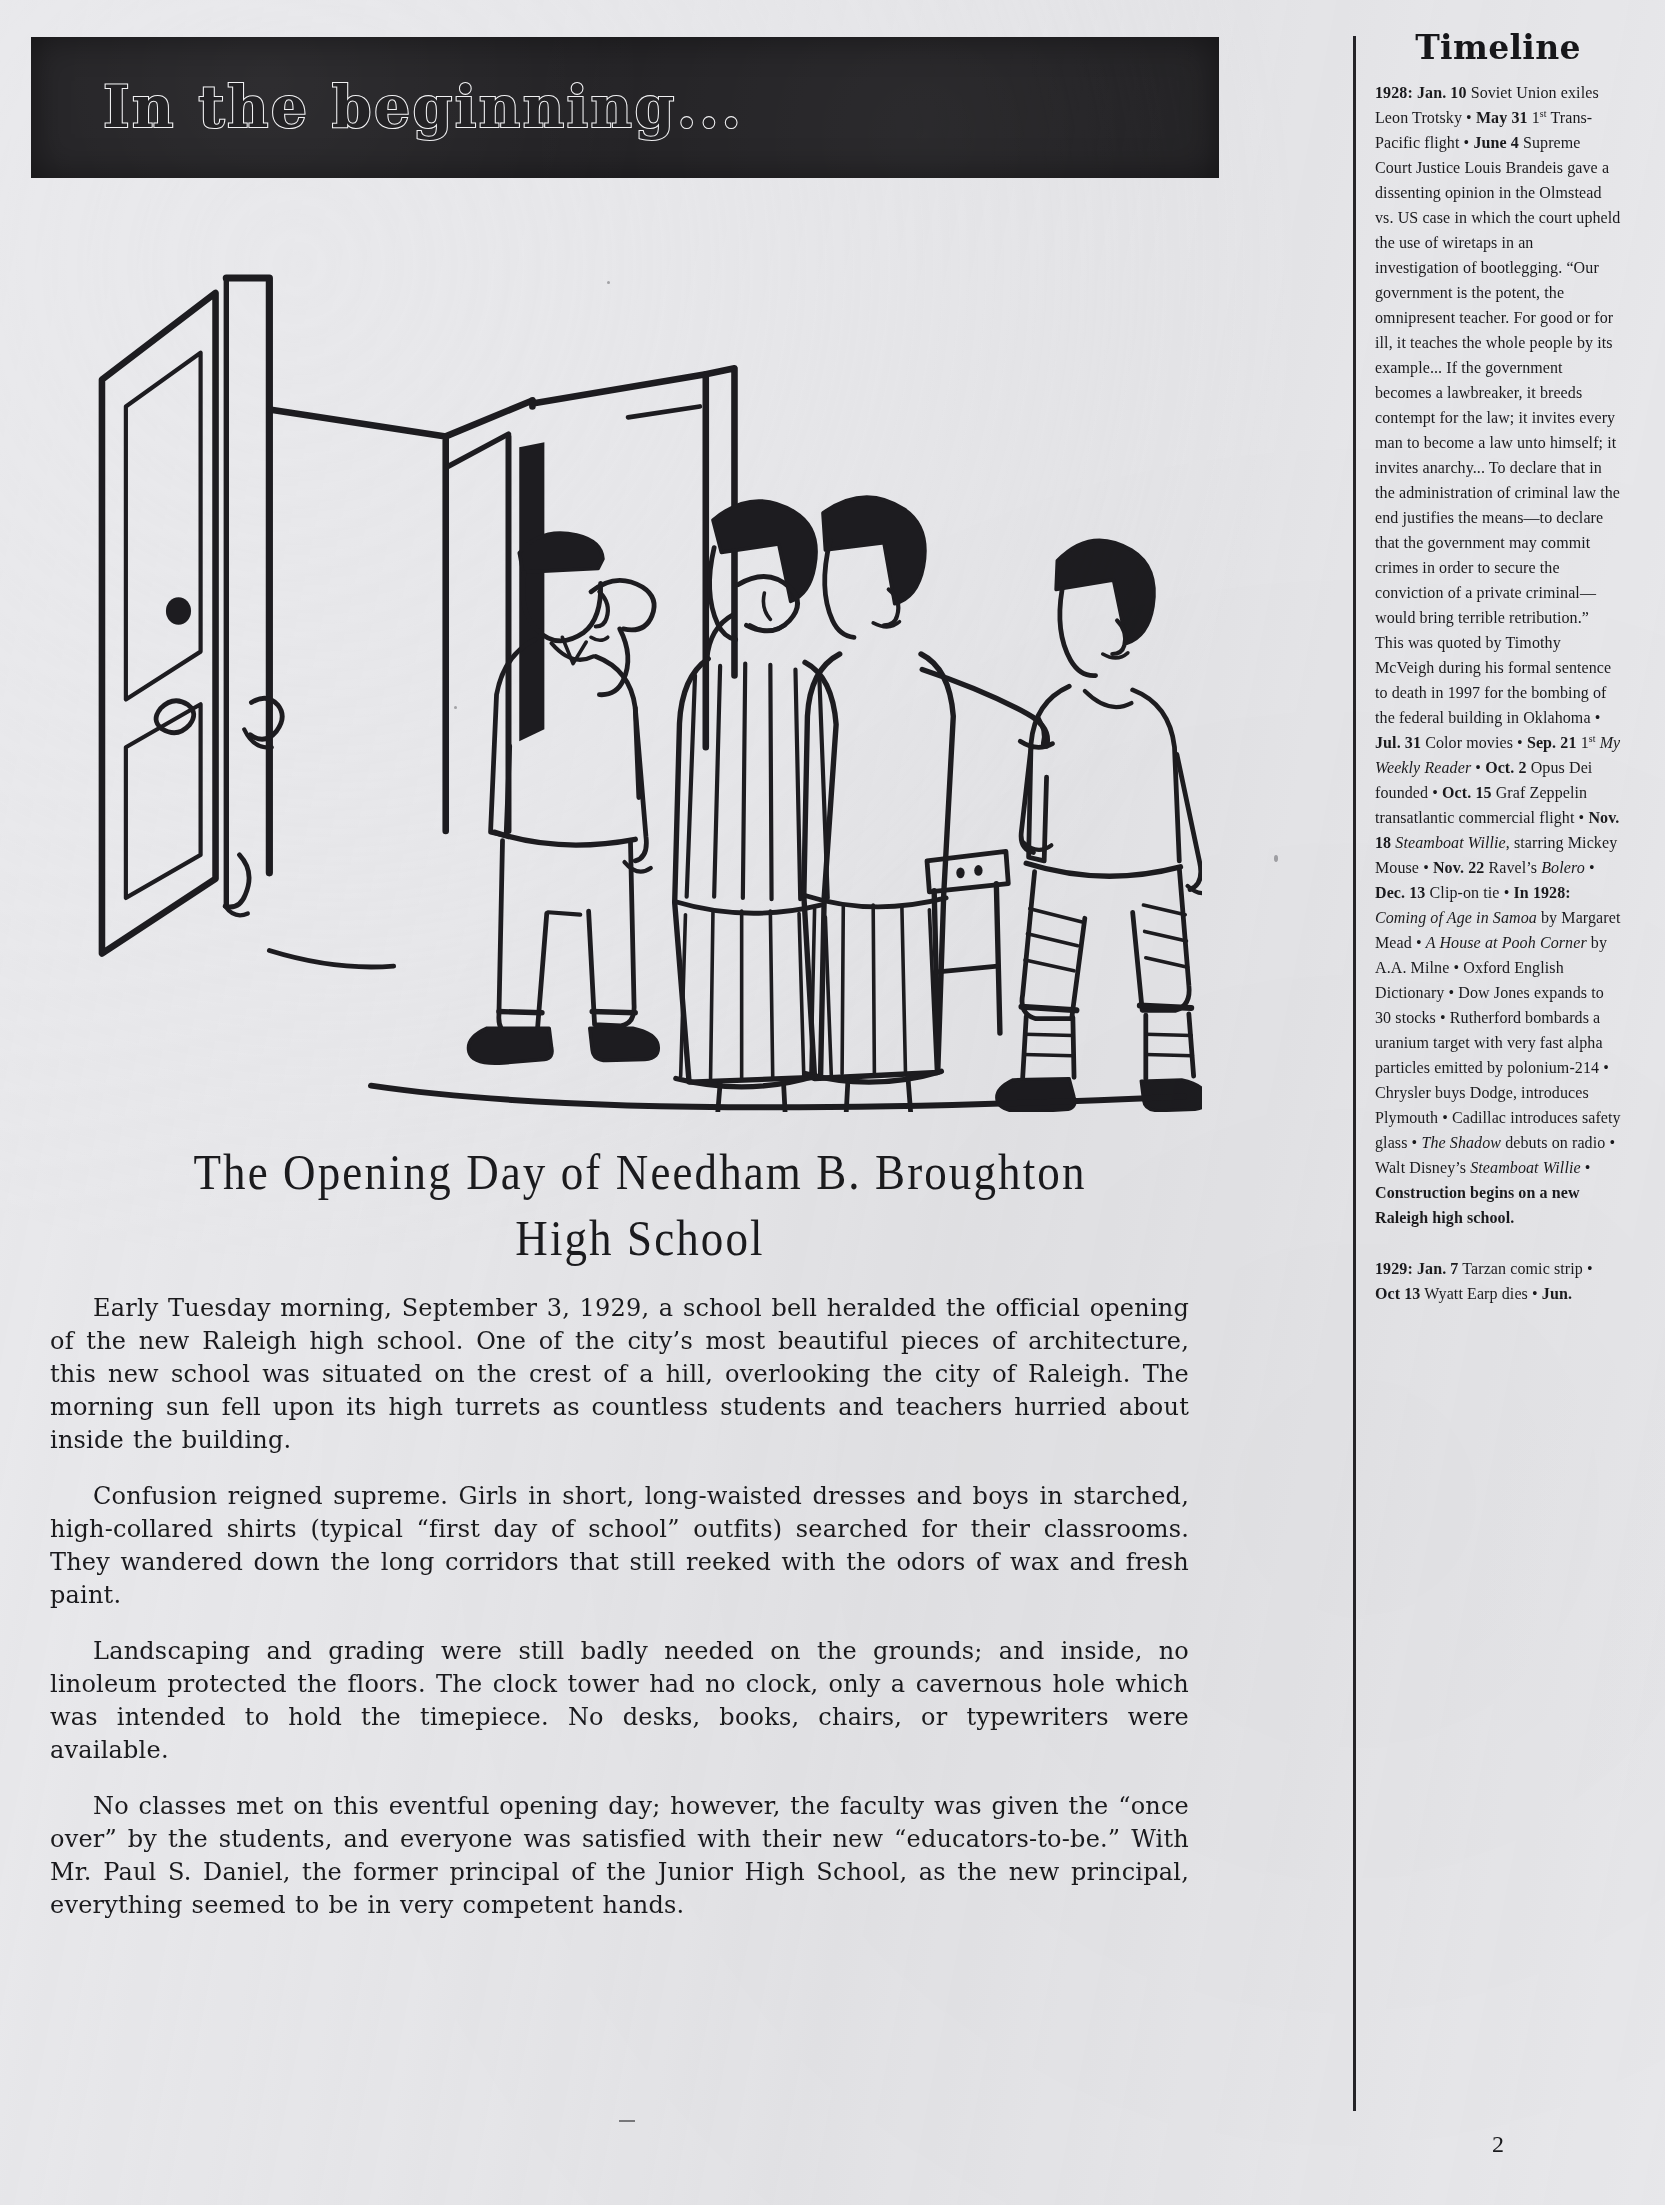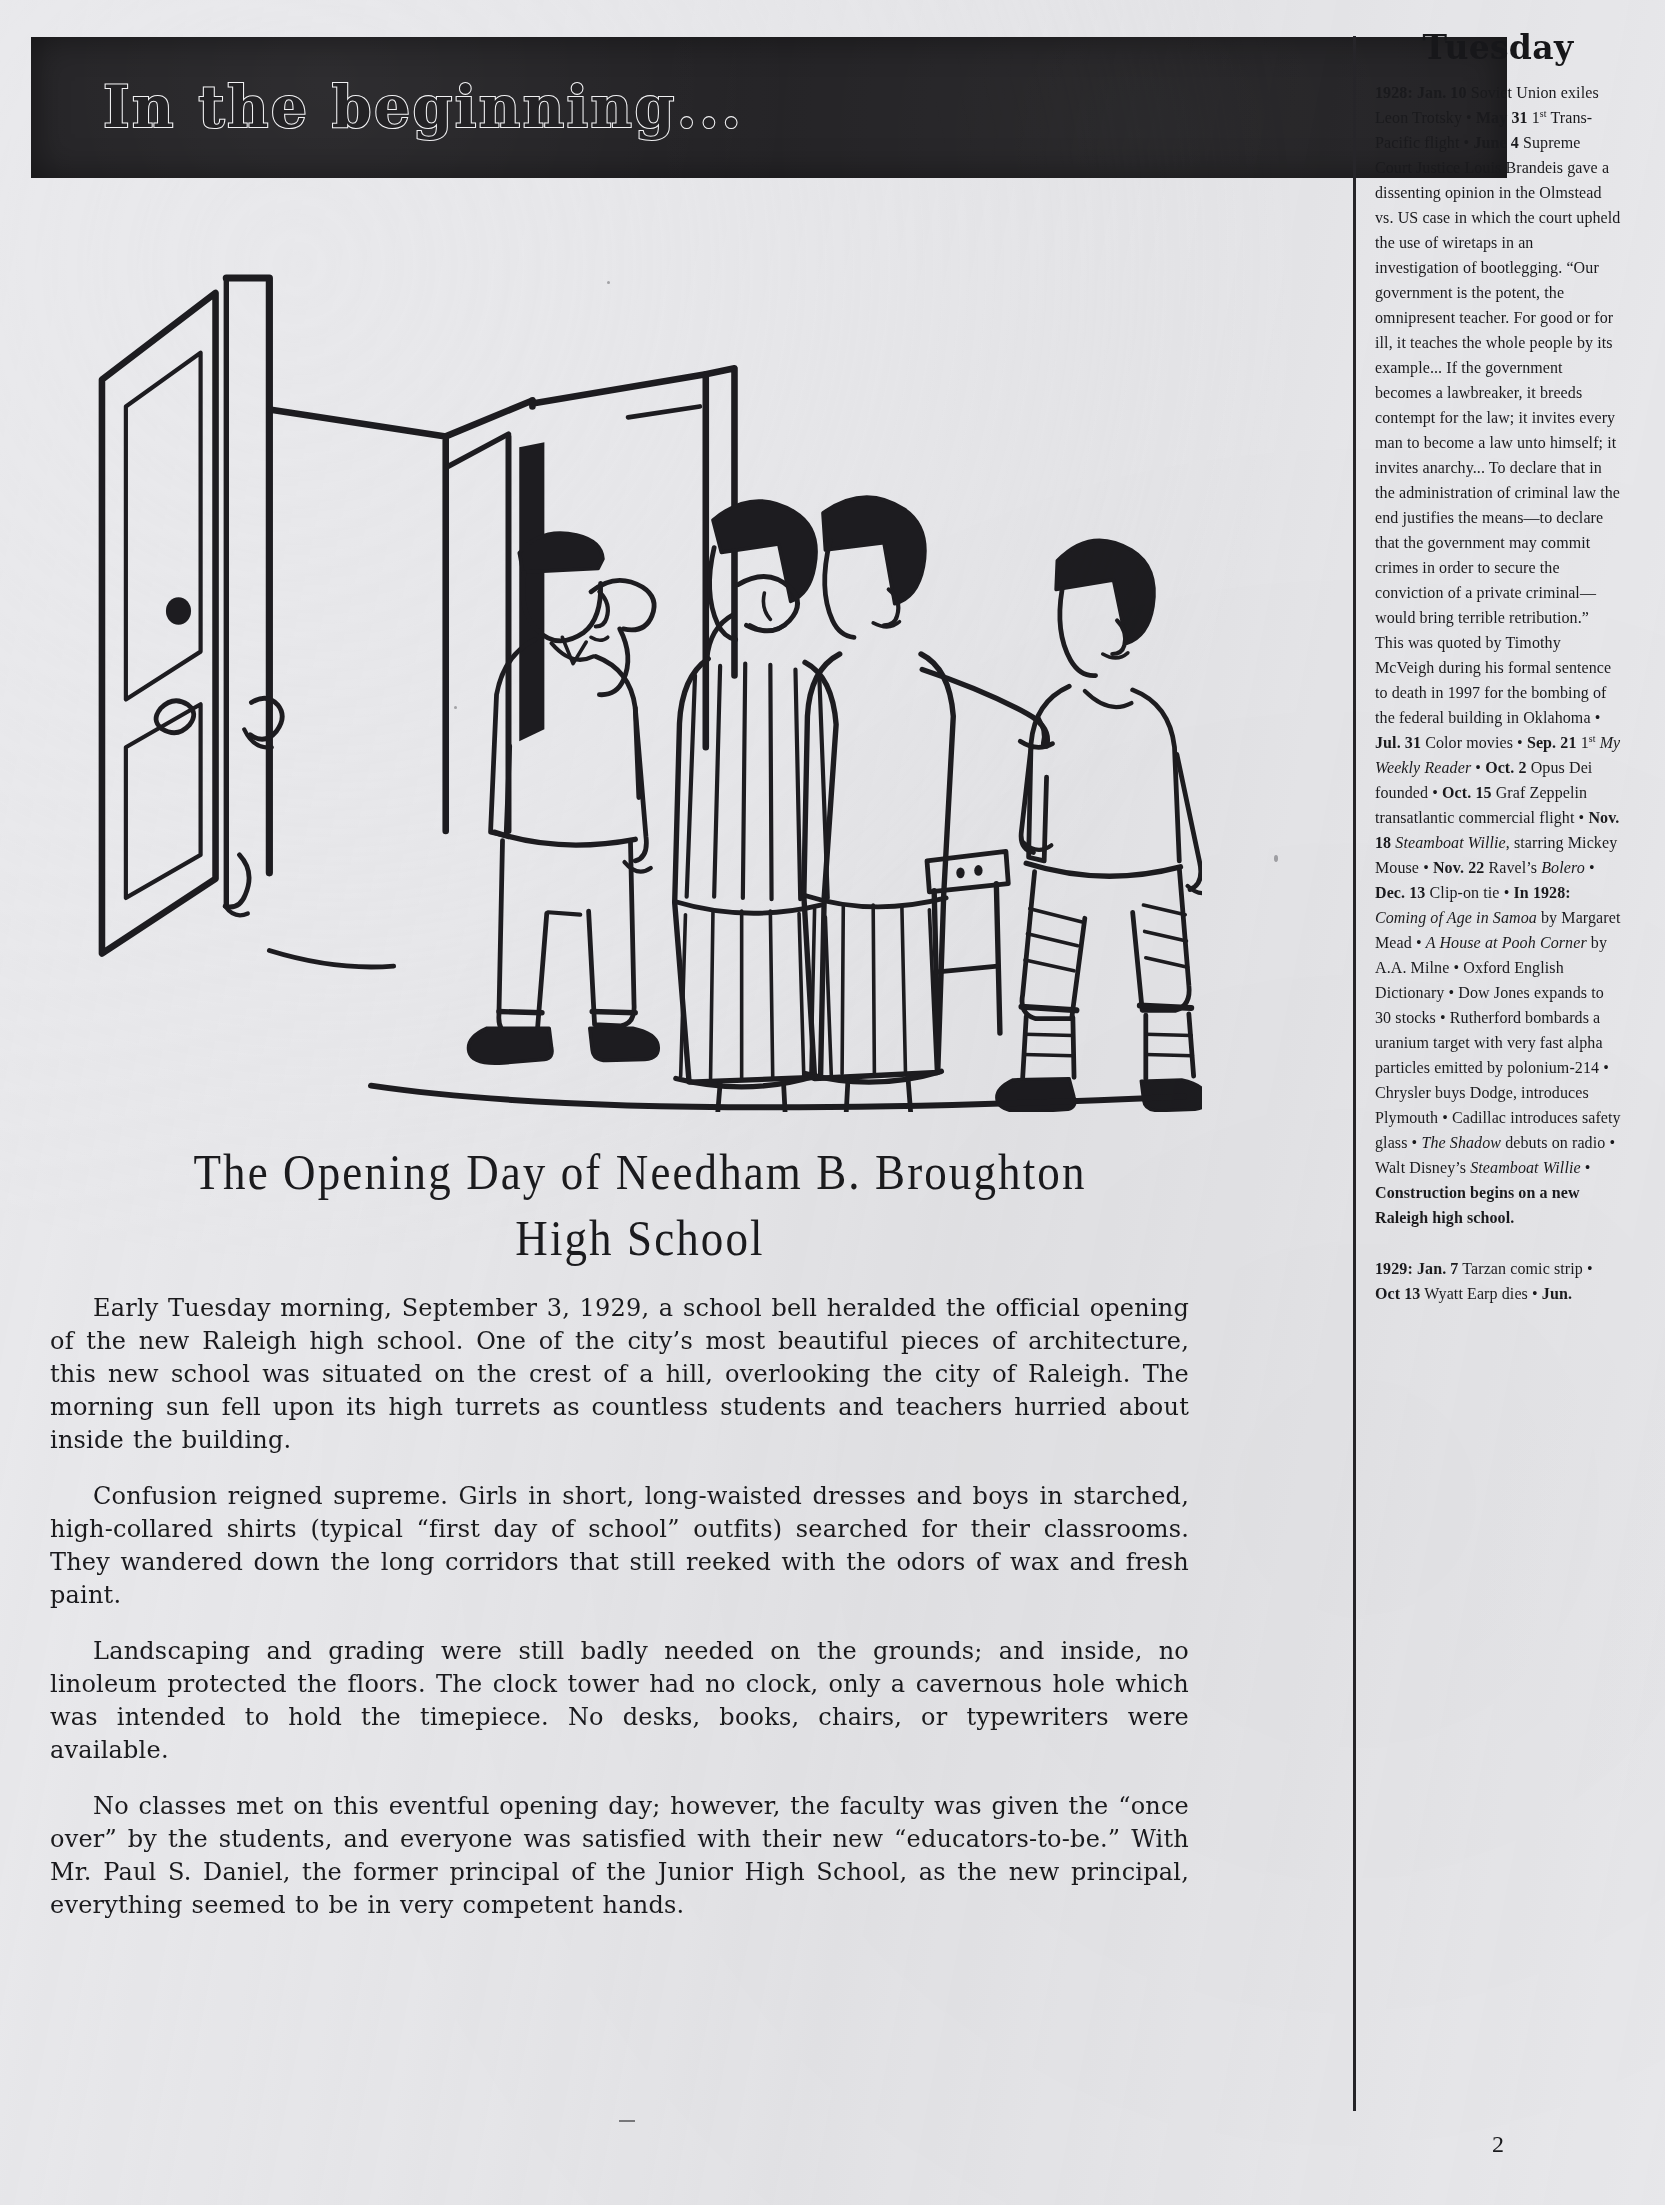--- a/index.html
+++ b/index.html
@@ -30,21 +30,21 @@
       linear-gradient(101deg, rgba(255,255,255,0.22) 0%, rgba(0,0,0,0.03) 58%, rgba(255,255,255,0.10) 100%);
     mix-blend-mode: multiply;
     opacity: .75;
   }
 
   
   .masthead {
     position: absolute;
     left: 31px;
     top: 37px;
-    width: 1476px;
+    width: 1188px;
     height: 141px;
     background: #232225;
     background-image:
       radial-gradient(circle at 20% 30%, rgba(255,255,255,0.05), rgba(255,255,255,0) 40%),
       radial-gradient(circle at 75% 70%, rgba(255,255,255,0.04), rgba(255,255,255,0) 45%);
     box-shadow: inset 0 0 36px rgba(0,0,0,0.45);
   }
   .masthead-title {
     position: absolute;
     left: 72px;
@@ -378,21 +378,21 @@
   <div class="article">
     <p>Early Tuesday morning, September 3, 1929, a school bell heralded the official opening of the new Raleigh high school. One of the city’s most beautiful pieces of architecture, this new school was situated on the crest of a hill, overlooking the city of Raleigh. The morning sun fell upon its high turrets as countless students and teachers hurried about inside the building.</p>
     <p>Confusion reigned supreme. Girls in short, long-waisted dresses and boys in starched, high-collared shirts (typical “first day of school” outfits) searched for their classrooms. They wandered down the long corridors that still reeked with the odors of wax and fresh paint.</p>
     <p>Landscaping and grading were still badly needed on the grounds; and inside, no linoleum protected the floors. The clock tower had no clock, only a cavernous hole which was intended to hold the timepiece. No desks, books, chairs, or typewriters were available.</p>
     <p>No classes met on this eventful opening day; however, the faculty was given the “once over” by the students, and everyone was satisfied with their new “educators-to-be.” With Mr. Paul S. Daniel, the former principal of the Junior High School, as the new principal, everything seemed to be in very competent hands.</p>
   </div>
 
   <div class="rule"></div>
 
   <div class="sidebar">
-    <div class="sidebar-title">Tuesday</div>
+    <div class="sidebar-title">Timeline</div>
     <div class="tl-block"><b>1928: Jan. 10</b> Soviet Union exiles Leon Trotsky • <b>May 31</b> 1<sup>st</sup> Trans-Pacific flight • <b>June 4</b> Supreme Court Justice Louis Brandeis gave a dissenting opinion in the Olmstead vs. US case in which the court upheld the use of wiretaps in an investigation of bootlegging. “Our government is the potent, the omnipresent teacher. For good or for ill, it teaches the whole people by its example... If the government becomes a lawbreaker, it breeds contempt for the law; it invites every man to become a law unto himself; it invites anarchy... To declare that in the administration of criminal law the end justifies the means—to declare that the government may commit crimes in order to secure the conviction of a private criminal—would bring terrible retribution.” This was quoted by Timothy McVeigh during his formal sentence to death in 1997 for the bombing of the federal building in Oklahoma • <b>Jul. 31</b> Color movies • <b>Sep. 21</b> 1<sup>st</sup> <i>My Weekly Reader</i> • <b>Oct. 2</b> Opus Dei founded • <b>Oct. 15</b> Graf Zeppelin transatlantic commercial flight • <b>Nov. 18</b> <i>Steamboat Willie</i>, starring Mickey Mouse • <b>Nov. 22</b> Ravel’s <i>Bolero</i> • <b>Dec. 13</b> Clip-on tie • <b>In 1928:</b> <i>Coming of Age in Samoa</i> by Margaret Mead • <i>A House at Pooh Corner</i> by A.A. Milne • Oxford English Dictionary • Dow Jones expands to 30 stocks • Rutherford bombards a uranium target with very fast alpha particles emitted by polonium-214 • Chrysler buys Dodge, introduces Plymouth • Cadillac introduces safety glass • <i>The Shadow</i> debuts on radio • Walt Disney’s <i>Steamboat Willie</i> • <b>Construction begins on a new Raleigh high school.</b></div>
     <div class="tl-block"><b>1929: Jan. 7</b> Tarzan comic strip • <b>Oct 13</b> Wyatt Earp dies • <b>Jun.</b></div>
   </div>
 
   <div class="page-number">2</div>
 
   <div class="tick"></div>
   <div class="speck" style="left:1274px;top:855px;width:4.2px;height:6.6px;"></div>
   <div class="speck" style="left:607px;top:281px;width:3px;height:3px;"></div>
   <div class="speck" style="left:454px;top:706px;width:3px;height:3px;"></div>

